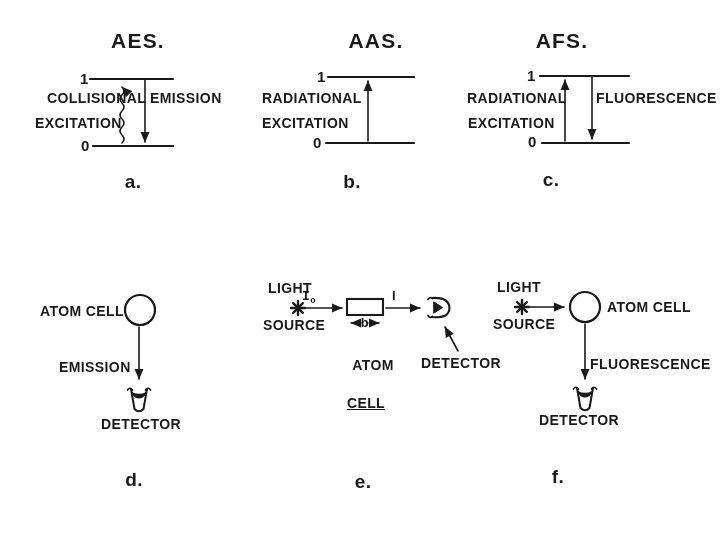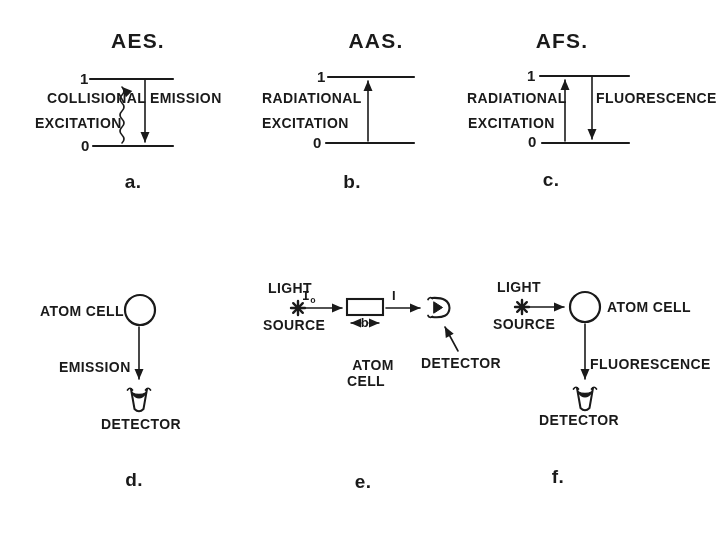--- a/index.html
+++ b/index.html
@@ -131,21 +131,21 @@
   <div class="lbl" style="left:59px;top:360px;">EMISSION</div>
   <div class="lbl" style="left:101px;top:417px;">DETECTOR</div>
   <div class="lbl caption" style="left:134px;top:470px;">d.</div>
 
   <div class="lbl" style="left:268px;top:281px;">LIGHT</div>
   <div class="lbl" style="left:263px;top:318px;">SOURCE</div>
   <div class="lbl small" style="left:302px;top:290px;font-family:Liberation Mono, monospace;"><span>I</span><span class="sub">o</span></div>
   <div class="lbl small" style="left:392px;top:289px;">I</div>
   <div class="lbl small ctr" style="left:365px;top:316px;">b</div>
   <div class="lbl ctr" style="left:366px;top:358px;margin-left:7px;">ATOM</div>
-  <div class="lbl ctr" style="left:366px;top:374px;">CELL</div>
+  <div class="lbl ctr" style="left:366px;top:396px;text-decoration:underline;">CELL</div>
   <div class="lbl" style="left:421px;top:356px;">DETECTOR</div>
   <div class="lbl caption" style="left:363px;top:472px;">e.</div>
 
   <div class="lbl" style="left:497px;top:280px;">LIGHT</div>
   <div class="lbl" style="left:493px;top:317px;">SOURCE</div>
   <div class="lbl" style="left:607px;top:300px;">ATOM CELL</div>
   <div class="lbl" style="left:590px;top:357px;">FLUORESCENCE</div>
   <div class="lbl" style="left:539px;top:413px;">DETECTOR</div>
   <div class="lbl caption" style="left:558px;top:467px;">f.</div>
 

